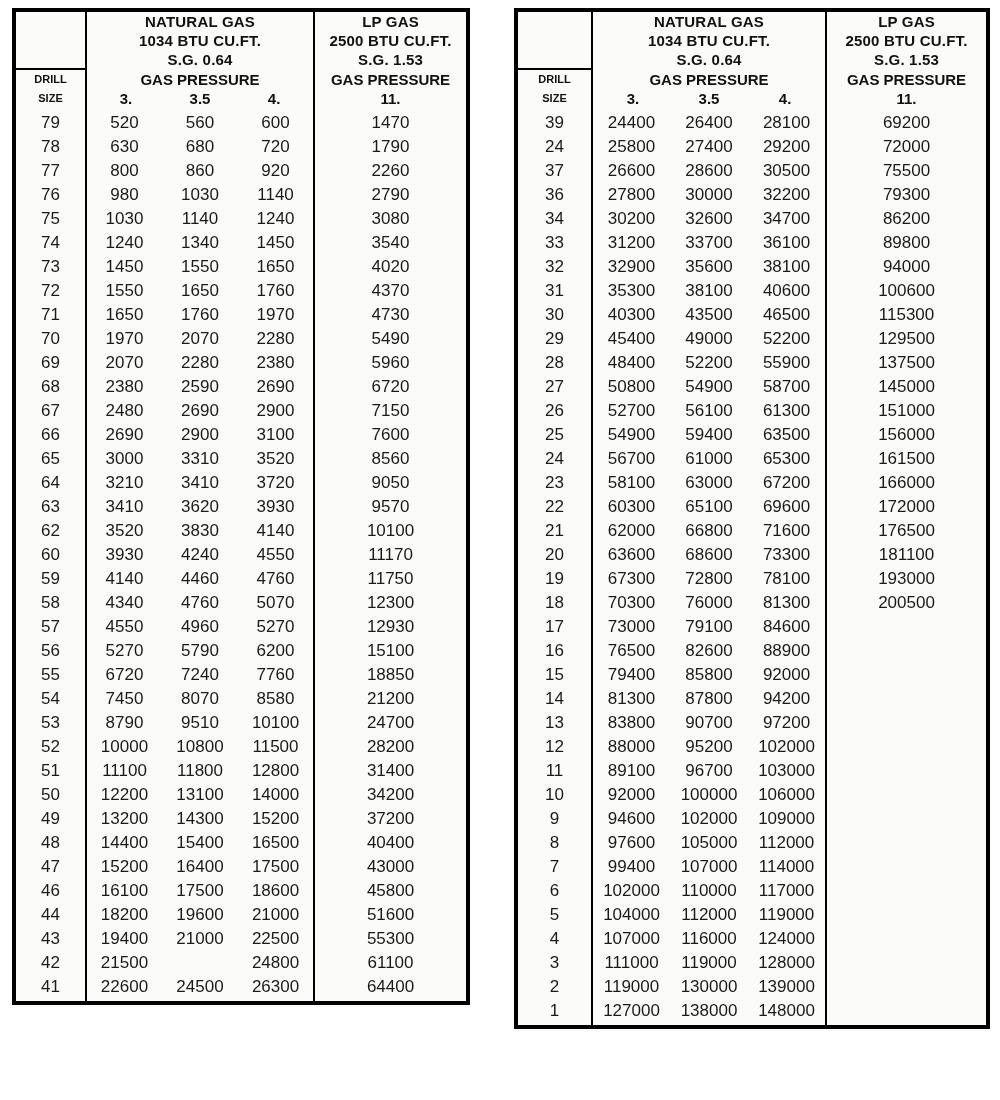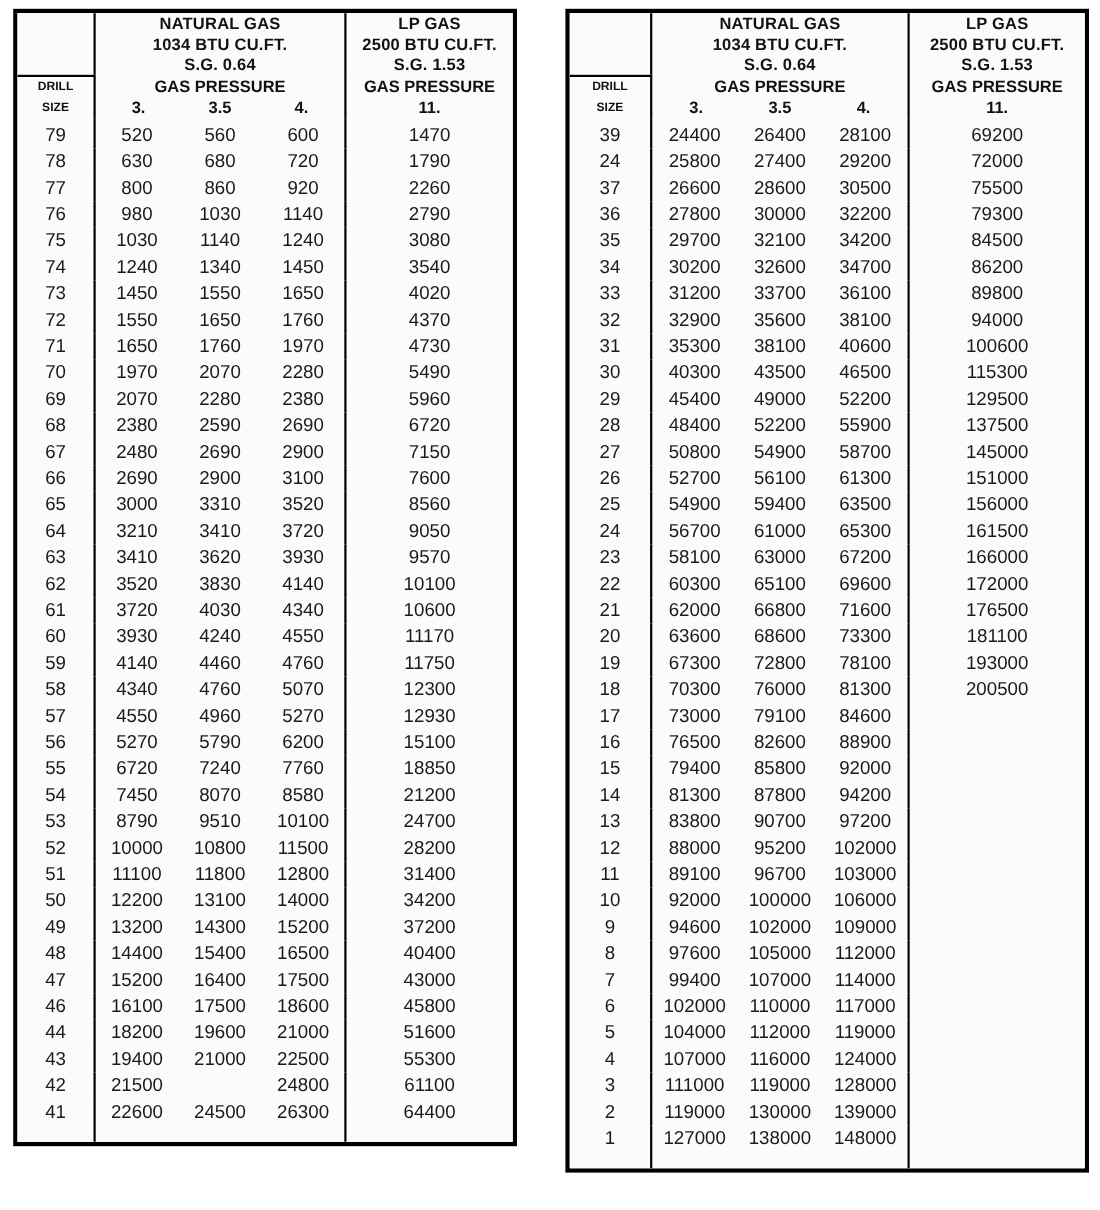--- a/index.html
+++ b/index.html
@@ -116,21 +116,21 @@
   tbody td.ng1 {
     border-left: 2px solid #000;
   }
   tbody td.lp {
     border-left: 2px solid #000;
   }
   tbody tr:first-child td {
     padding-top: 3px;
   }
   tbody tr:last-child td {
-    padding-bottom: 15px;
+    padding-bottom: 2px;
   }
 </style>
 </head>
 <body>
 
 <div class="page">
 
   <div class="table-wrap left">
     <table class="gas">
       <colgroup>
@@ -294,27 +294,20 @@
             <td class="lp">9570</td>
           </tr>
           <tr>
             <td class="drill">62</td>
             <td class="ng1">3520</td>
             <td>3830</td>
             <td>4140</td>
             <td class="lp">10100</td>
           </tr>
           <tr>
-            <td class="drill">61</td>
-            <td class="ng1">3720</td>
-            <td>4030</td>
-            <td>4340</td>
-            <td class="lp">10600</td>
-          </tr>
-          <tr>
             <td class="drill">60</td>
             <td class="ng1">3930</td>
             <td>4240</td>
             <td>4550</td>
             <td class="lp">11170</td>
           </tr>
           <tr>
             <td class="drill">59</td>
             <td class="ng1">4140</td>
             <td>4460</td>
@@ -509,27 +502,20 @@
             <td class="lp">75500</td>
           </tr>
           <tr>
             <td class="drill">36</td>
             <td class="ng1">27800</td>
             <td>30000</td>
             <td>32200</td>
             <td class="lp">79300</td>
           </tr>
           <tr>
-            <td class="drill">35</td>
-            <td class="ng1">29700</td>
-            <td>32100</td>
-            <td>34200</td>
-            <td class="lp">84500</td>
-          </tr>
-          <tr>
             <td class="drill">34</td>
             <td class="ng1">30200</td>
             <td>32600</td>
             <td>34700</td>
             <td class="lp">86200</td>
           </tr>
           <tr>
             <td class="drill">33</td>
             <td class="ng1">31200</td>
             <td>33700</td>

